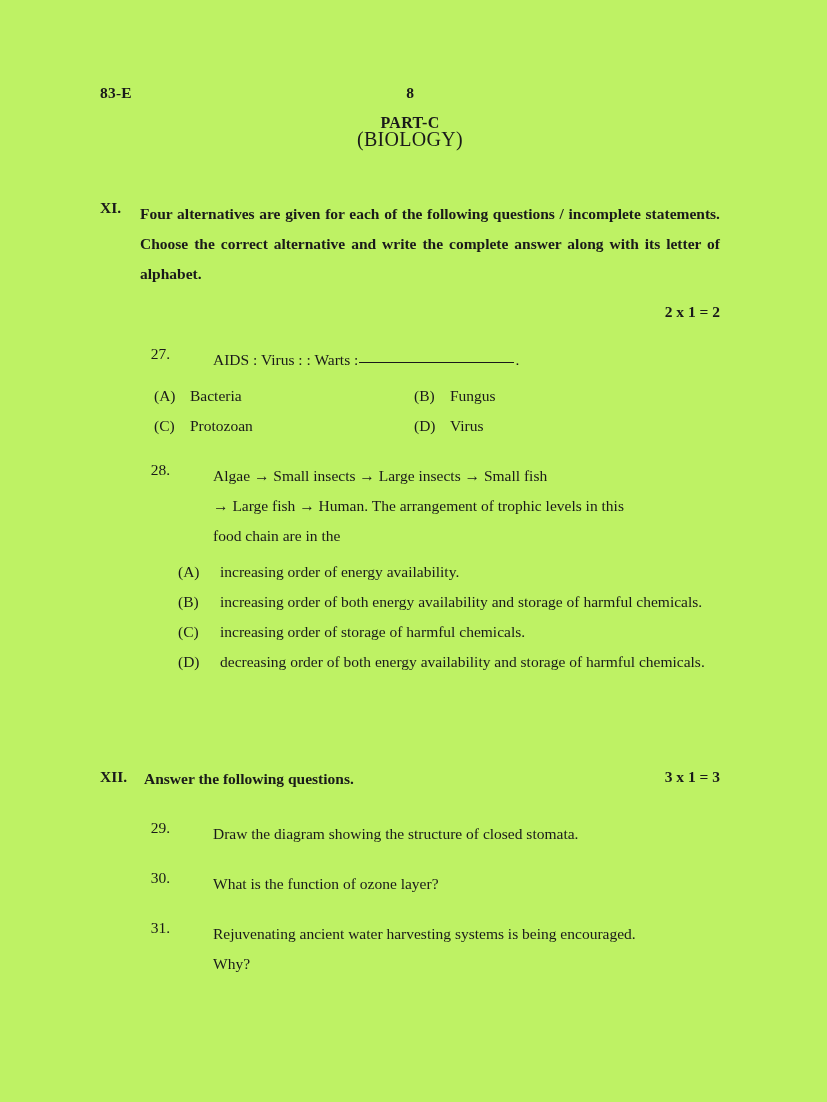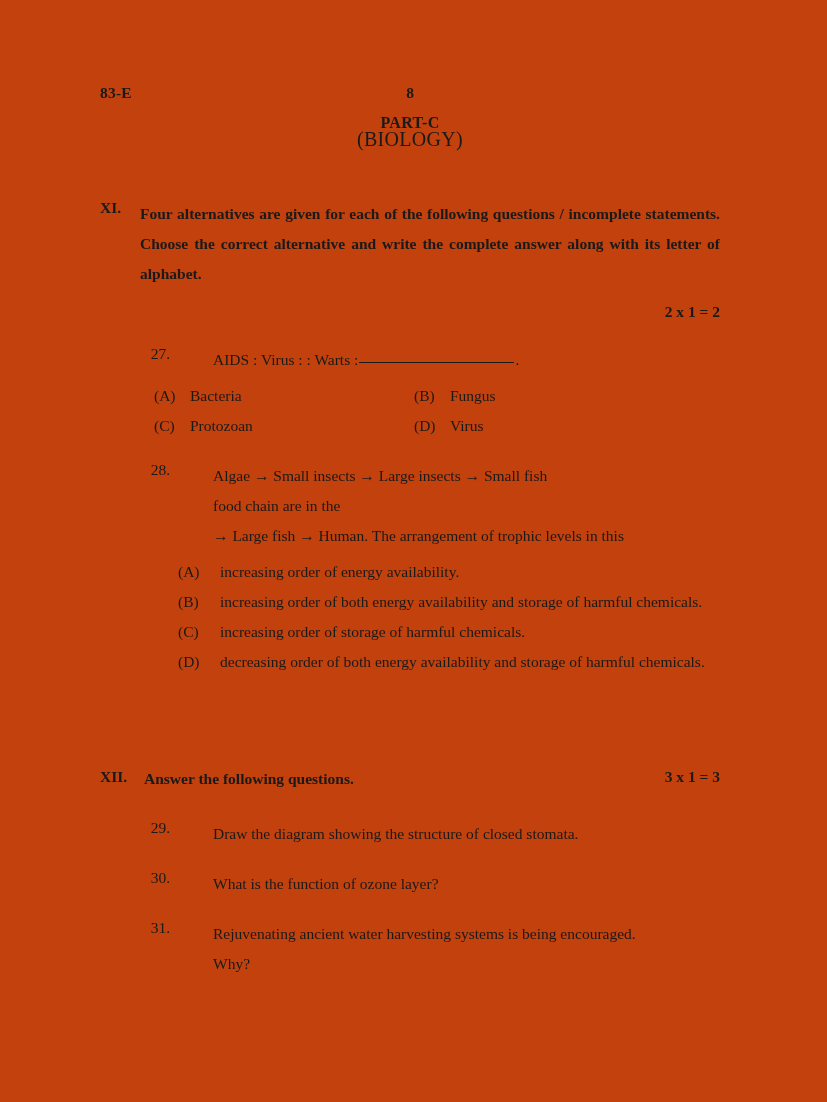--- a/index.html
+++ b/index.html
@@ -8,21 +8,21 @@
     background: #ffffff;
   }
   body {
     font-family: "Liberation Serif", "DejaVu Serif", serif;
     color: #1a1a1a;
   }
   .page {
     position: relative;
     width: 827px;
     height: 1102px;
-    background: #c2410c;
+    background: #bef264;
     overflow: hidden;
     box-sizing: border-box;
   }
   .sheet {
     position: absolute;
     left: 100px;
     top: 0;
     width: 620px;
   }
 
@@ -244,22 +244,22 @@
             <span class="tag">(D)</span><span>Virus</span>
           </div>
         </div>
       </div>
     </div>
 
     <div class="question q28">
       <span class="q-num">28.</span>
       <div class="q-body">
         <span class="q-line">Algae → Small insects → Large insects → Small fish</span>
+        <span class="q-line">→ Large fish → Human. The arrangement of trophic levels in this</span>
         <span class="q-line">food chain are in the</span>
-        <span class="q-line">→ Large fish → Human. The arrangement of trophic levels in this</span>
       </div>
     </div>
     <div class="q28-options">
       <div class="options-stacked">
         <div class="opt-stacked">
           <span class="tag">(A)</span><span>increasing order of energy availability.</span>
         </div>
         <div class="opt-stacked">
           <span class="tag">(B)</span><span>increasing order of both energy availability and storage of harmful chemicals.</span>
         </div>

